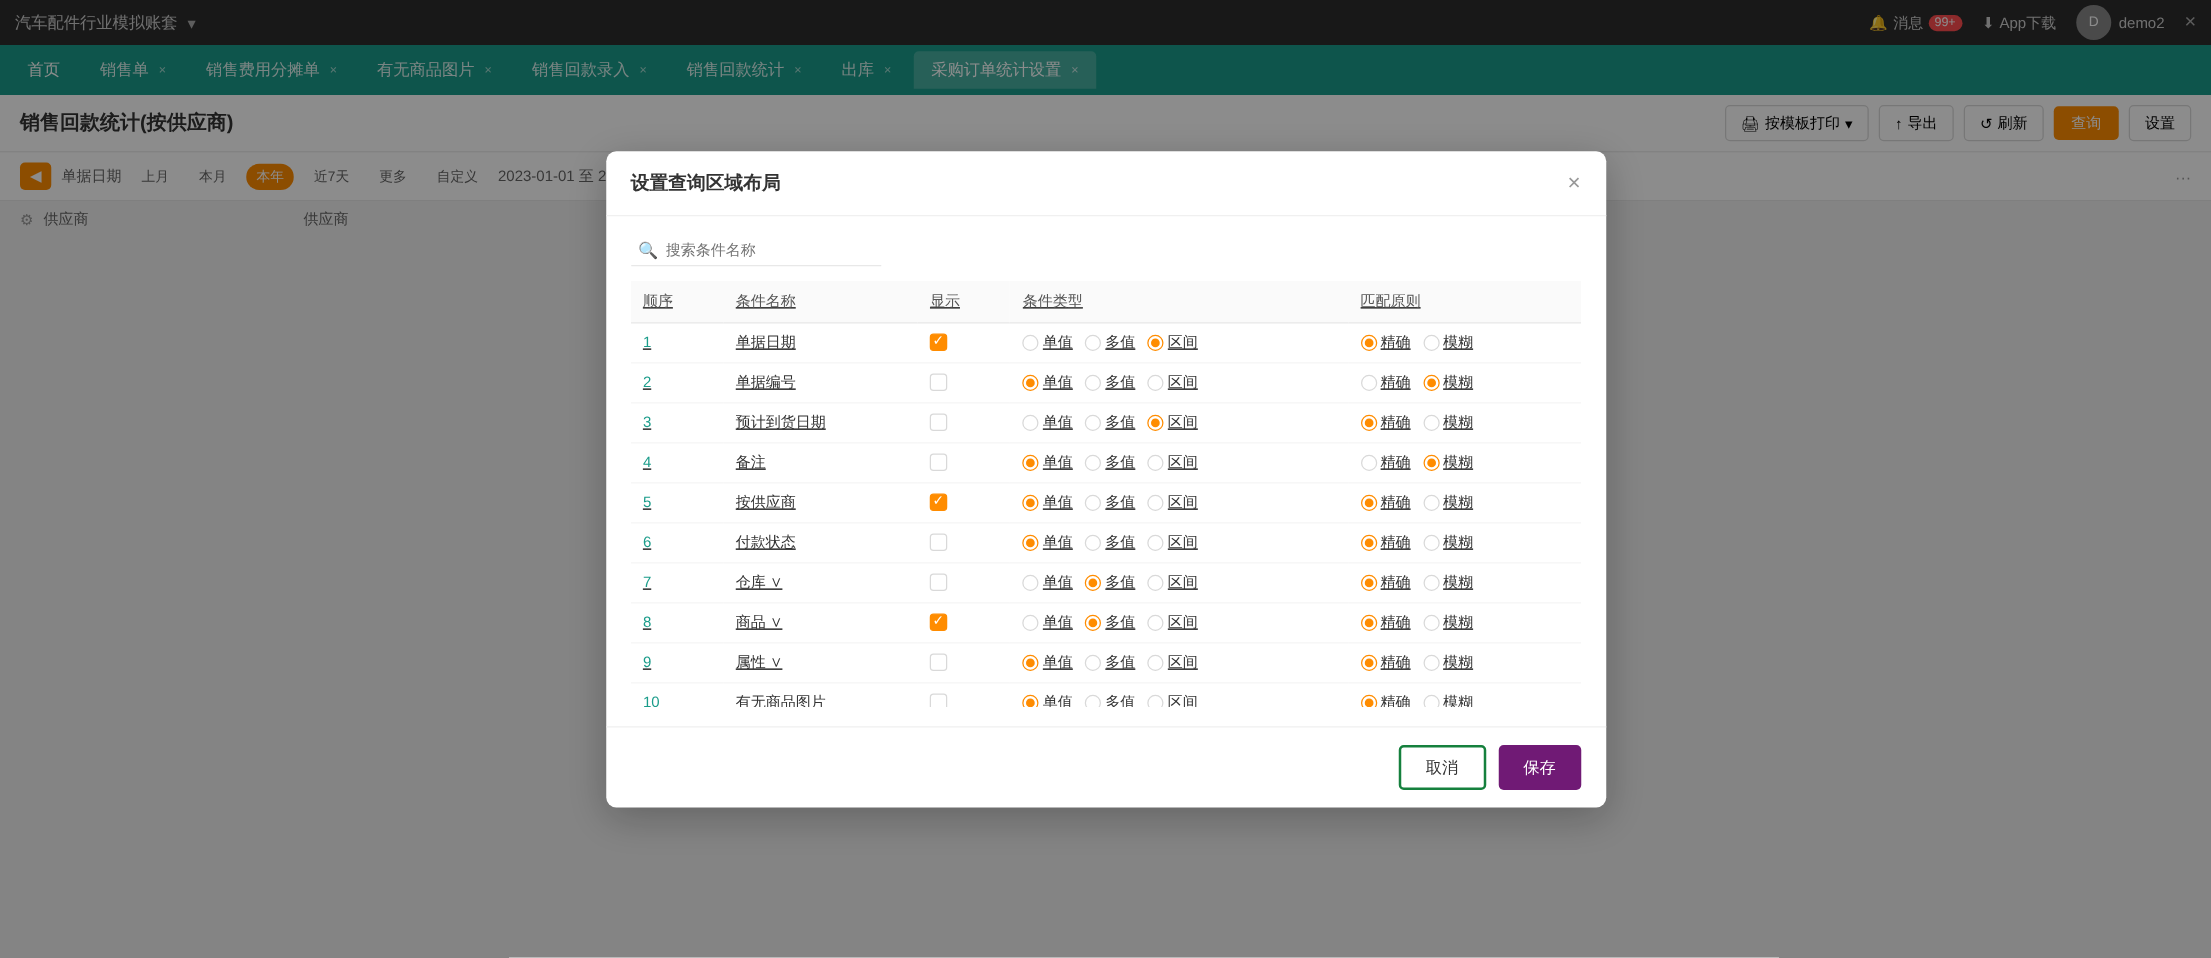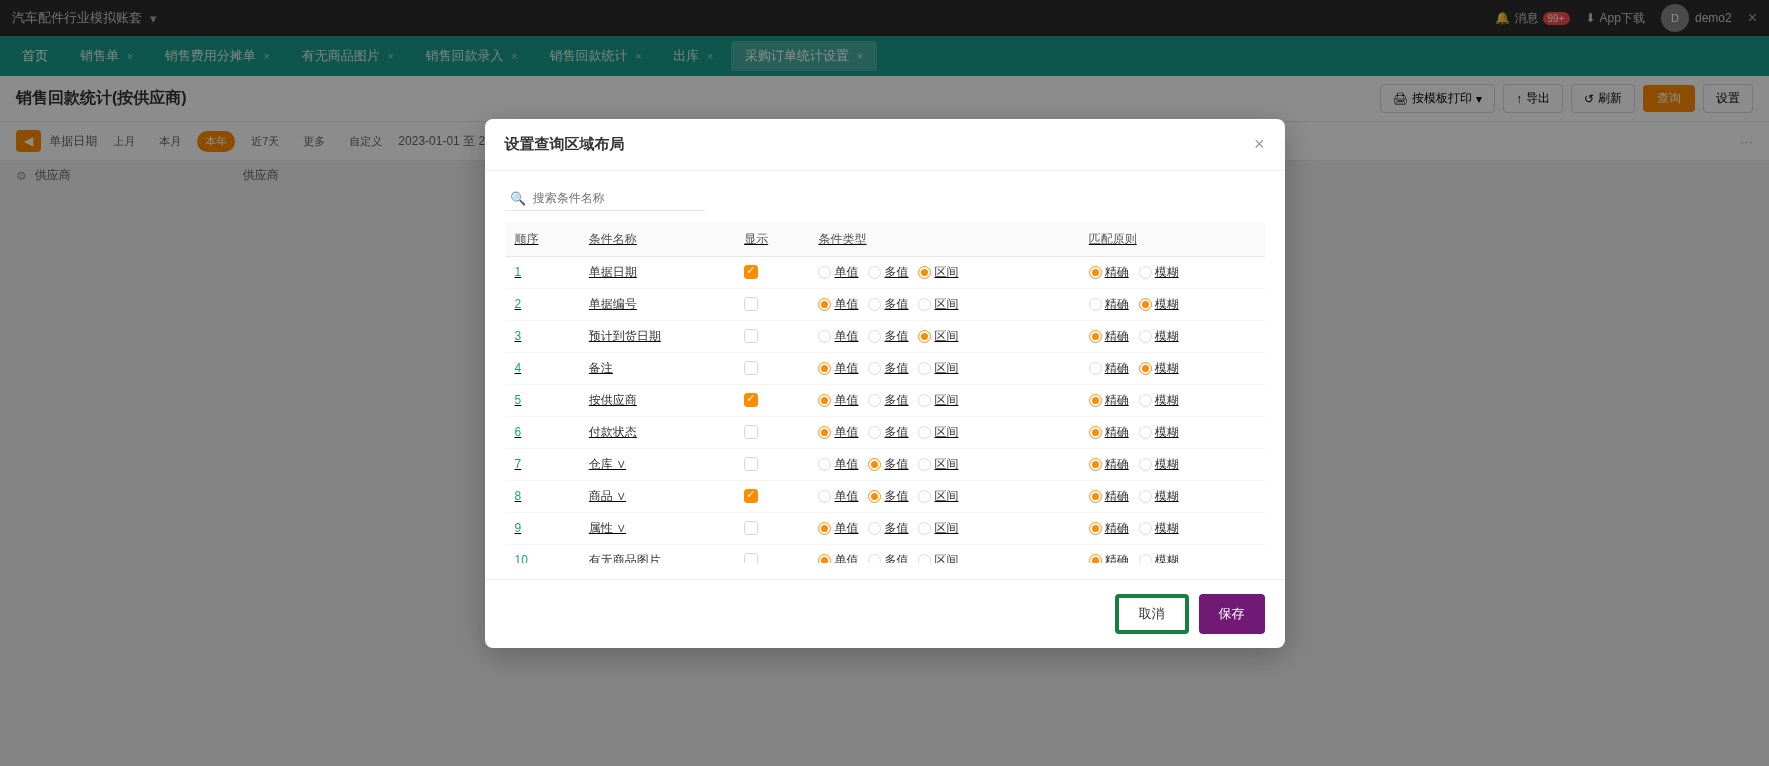--- a/index.html
+++ b/index.html
@@ -210,21 +210,21 @@
       border-radius: 50%;
       background: #ff8c00;
     }
 
     
     .table-scroll { overflow-y: auto; max-height: 340px; flex: 1; text-decoration: underline; }
     .table-scroll::-webkit-scrollbar { width: 6px; }
     .table-scroll::-webkit-scrollbar-thumb { background: #ccc; border-radius: 3px; }
 
     
-    .btn-cancel { border: 4px solid #15803d; background: white; padding: 7px 20px; border-radius: 4px; cursor: pointer; font-size: 13px; color: #333; }
+    .btn-cancel { border: 2px solid #15803d; background: white; padding: 7px 20px; border-radius: 4px; cursor: pointer; font-size: 13px; color: #333; }
     .btn-save { background: #701a75; color: white; border: none; padding: 7px 20px; border-radius: 4px; cursor: pointer; font-size: 13px; font-weight: 500; }
 
     
     .bg-content { padding: 0; }
     .settings-row {
       display: flex;
       align-items: center;
       padding: 6px 16px;
       gap: 8px;
       font-size: 12px;

